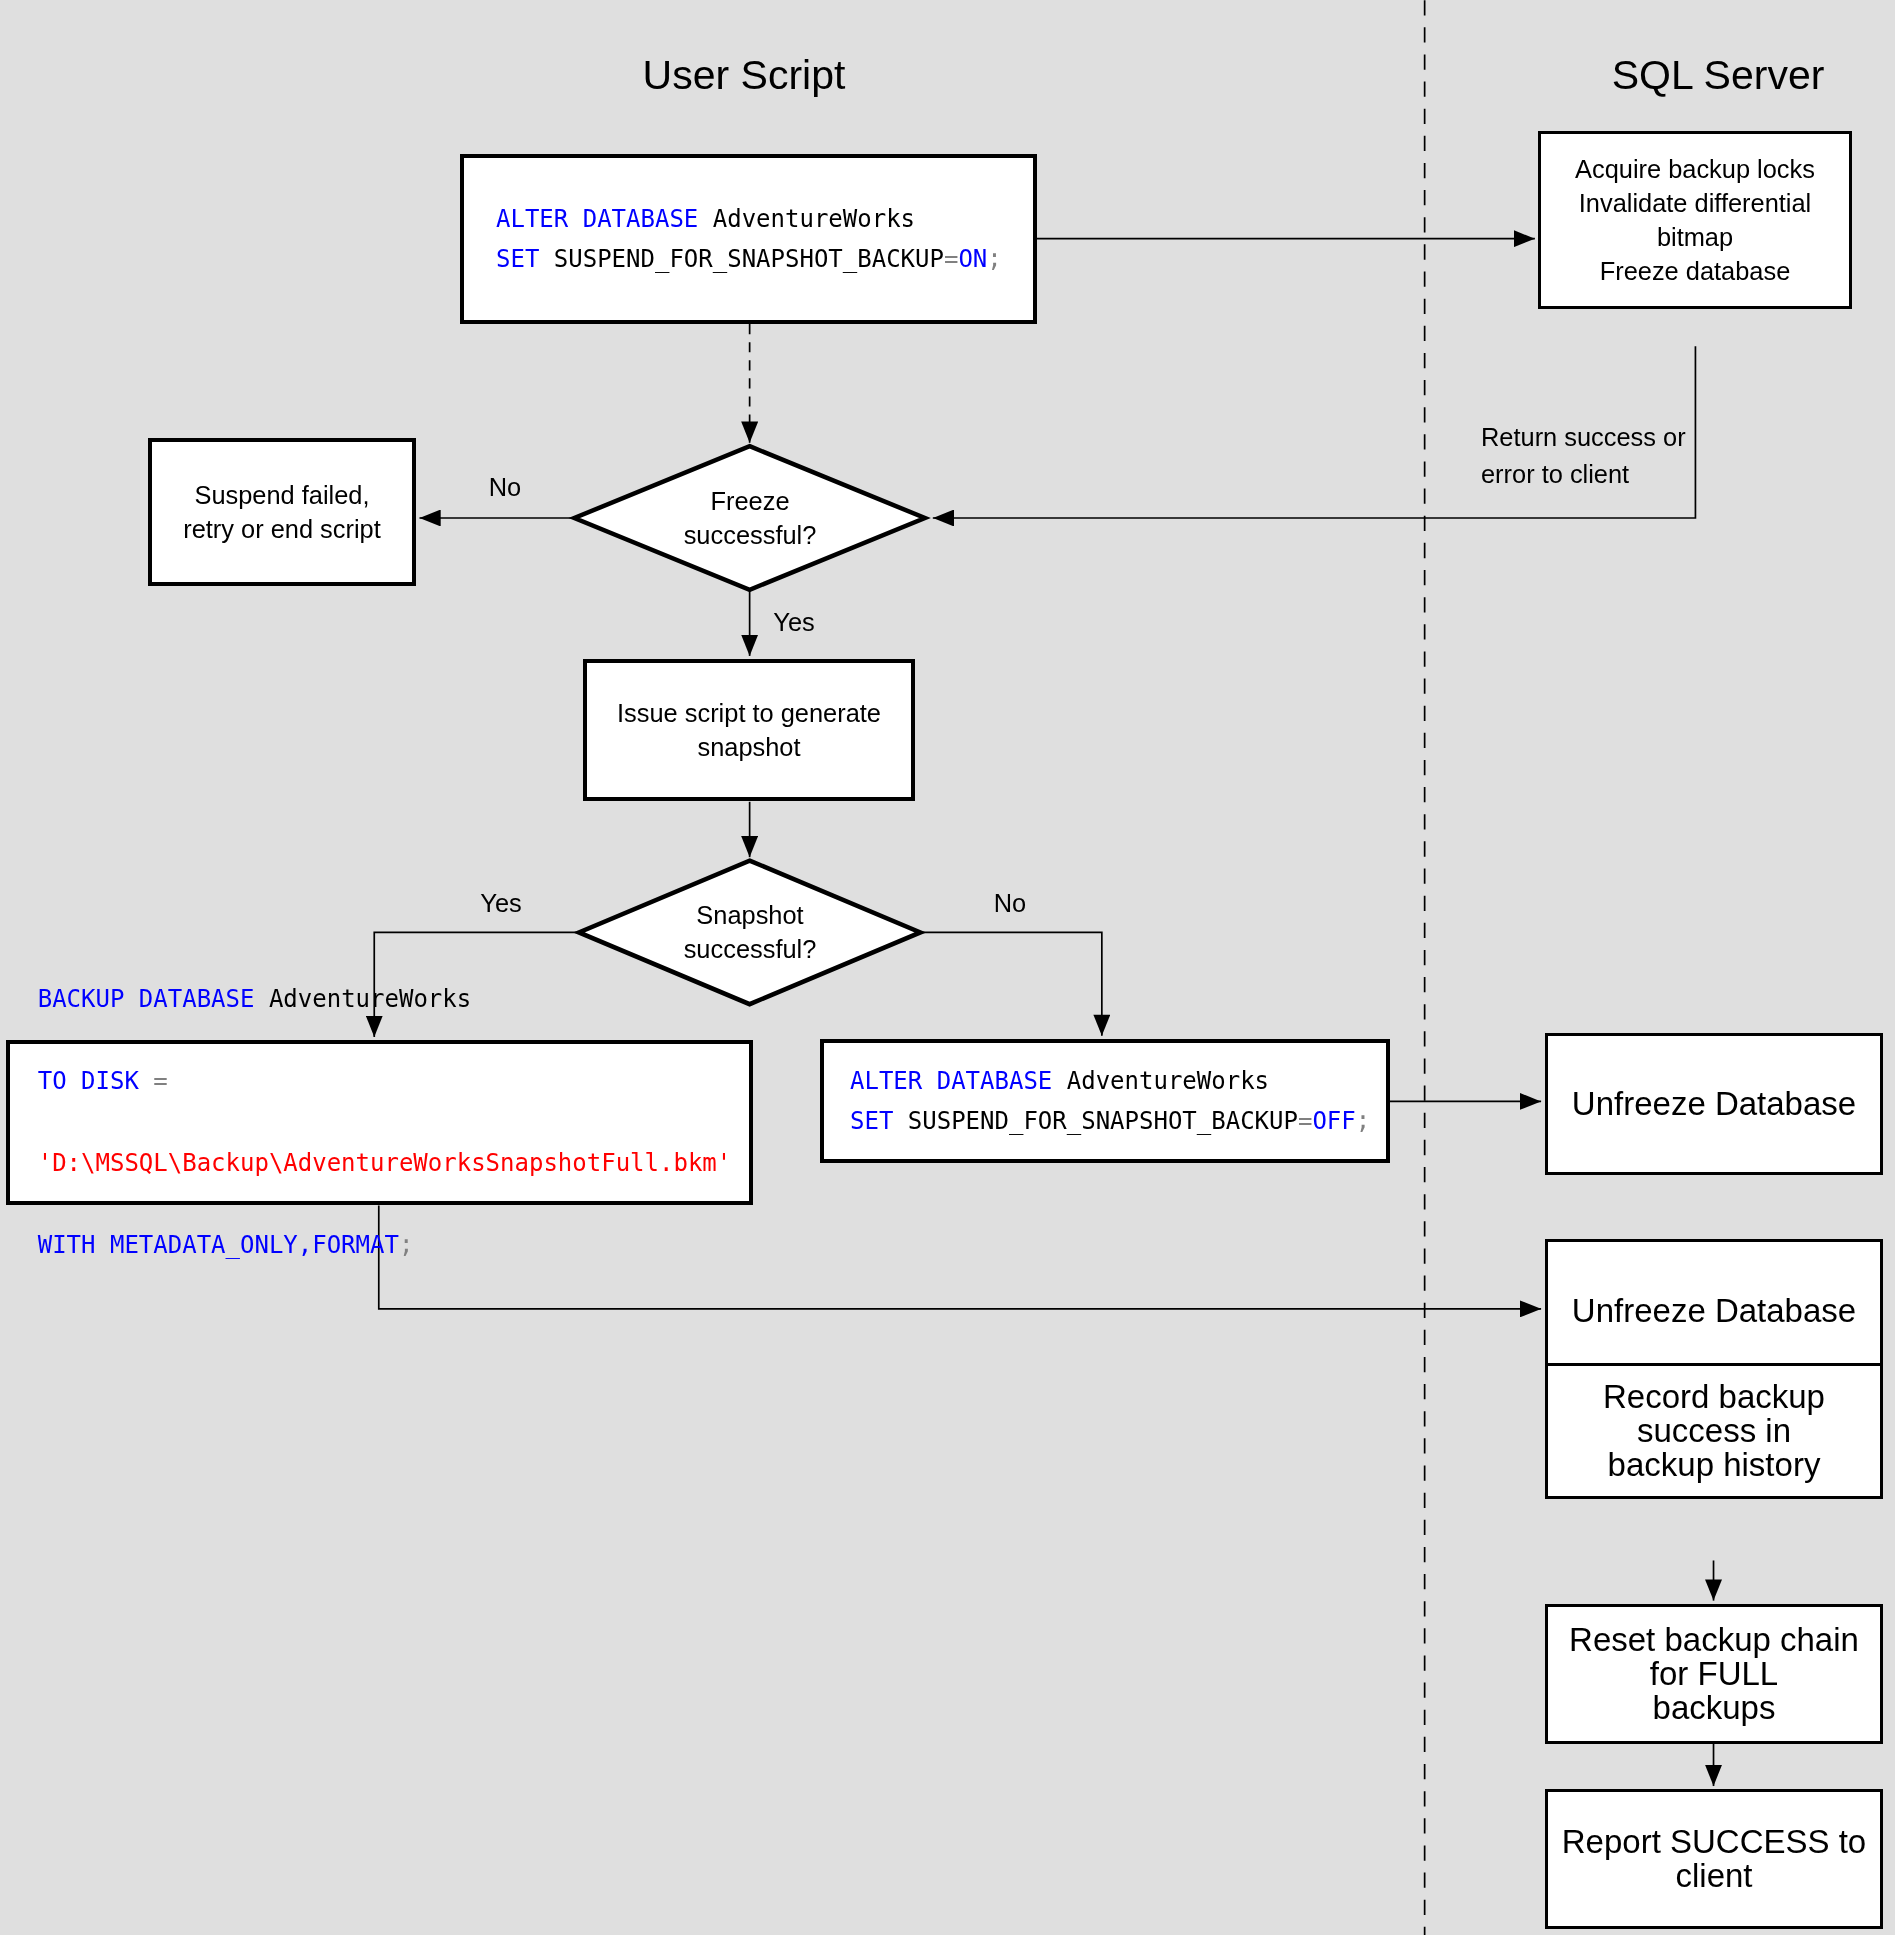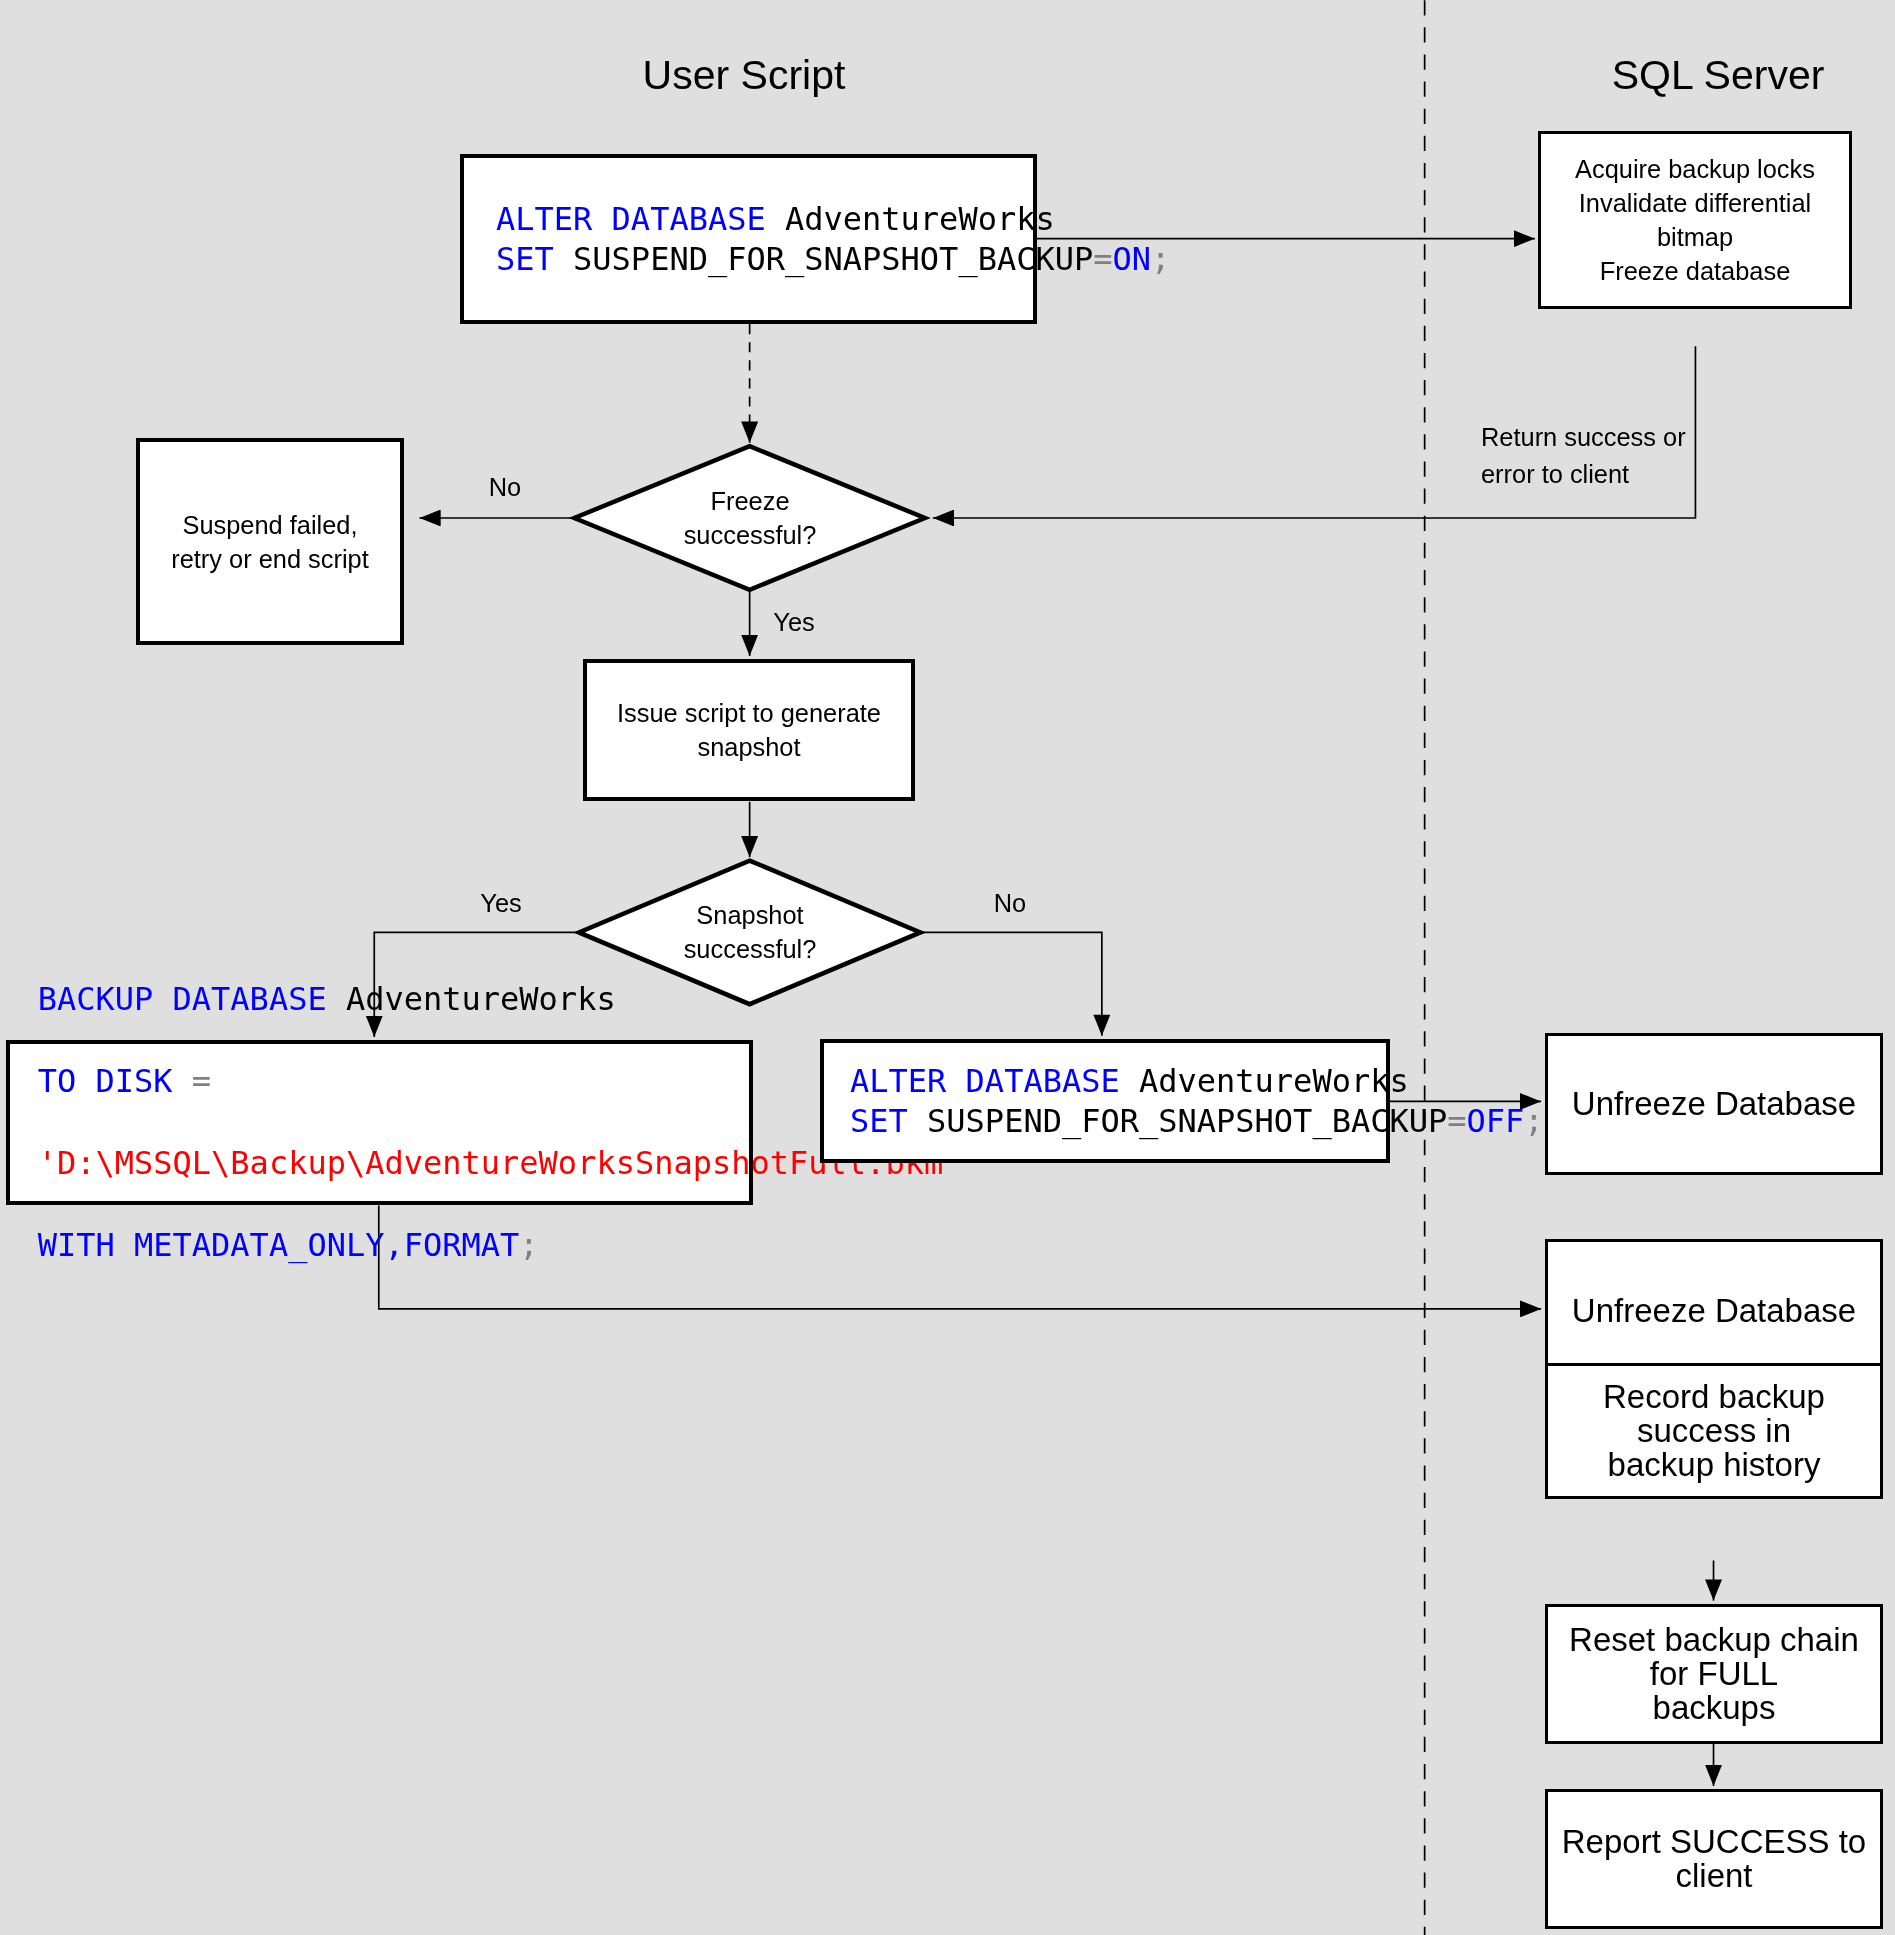--- a/index.html
+++ b/index.html
@@ -9,21 +9,21 @@
   .wire{fill:none;stroke:#000;stroke-width:3px;}
   .wire.dashed{stroke-dasharray:18 14;}
   .wire.divider{stroke-dasharray:27 21;stroke-width:3px;}
   .diamond{fill:#fff;stroke:#000;stroke-width:8px;}
   .node{position:absolute;z-index:2;background:#fff;border:4.5px solid #000;box-sizing:border-box;
         display:flex;flex-direction:column;justify-content:center;}
   .node.thin{border-width:3.4px;}
   .center{align-items:center;text-align:center;}
   .t{font-size:25.4px;line-height:34px;}
   .t-right{font-size:33px;line-height:34px;}
-  .code{font-family:"DejaVu Sans Mono","Liberation Mono",monospace;font-size:32px;
+  .code{font-family:"DejaVu Sans Mono","Liberation Mono",monospace;font-size:24px;
         white-space:pre;text-align:left;}
   .code .ln{line-height:40px;}
   .code4 .ln{line-height:37px;}
   .title{position:absolute;z-index:2;font-size:41px;transform:translateX(-50%);white-space:nowrap;}
   .lbl{position:absolute;z-index:2;font-size:25.4px;transform:translate(-50%,-50%);white-space:nowrap;}
   .note{position:absolute;z-index:2;font-size:25.4px;line-height:37px;}
   .dtext{position:absolute;z-index:2;font-size:25.4px;line-height:34px;text-align:center;
          transform:translate(-50%,-50%);}
   .kw{color:#0000ff;} .id{color:#000;} .pn{color:#808080;} .st{color:#ff0000;}
 </style>
@@ -69,21 +69,21 @@
     <div>Invalidate differential</div>
     <div>bitmap</div>
     <div>Freeze database</div>
   </div>
 
   <div class="note" style="left:1481px;top:419px;">
     <div>Return success or</div>
     <div>error to client</div>
   </div>
 
-  <div class="node center t" style="left:136px;top:438px;width:268px;height:207px;">
+  <div class="node center t" style="left:148px;top:438px;width:268px;height:148px;">
     <div>Suspend failed,</div>
     <div>retry or end script</div>
   </div>
 
   <div class="dtext" style="left:750px;top:518px;">
     <div>Freeze</div>
     <div>successful?</div>
   </div>
 
   <div class="lbl" style="left:505px;top:487px;">No</div>

